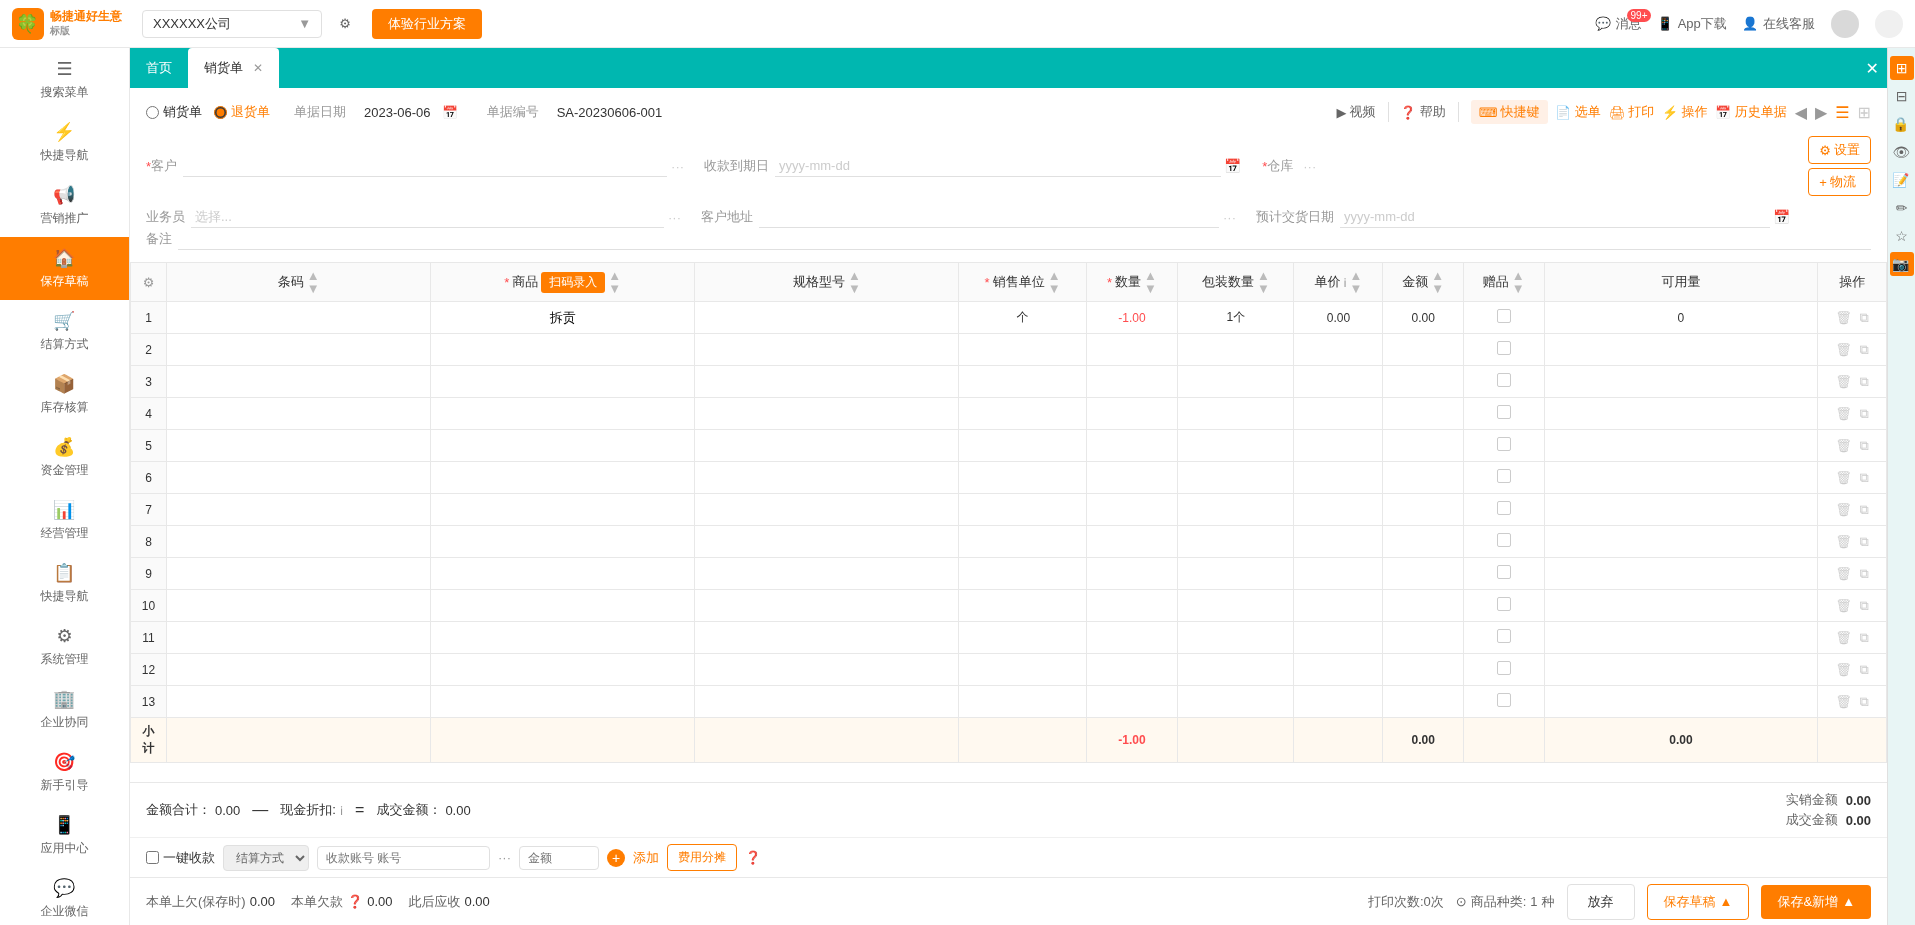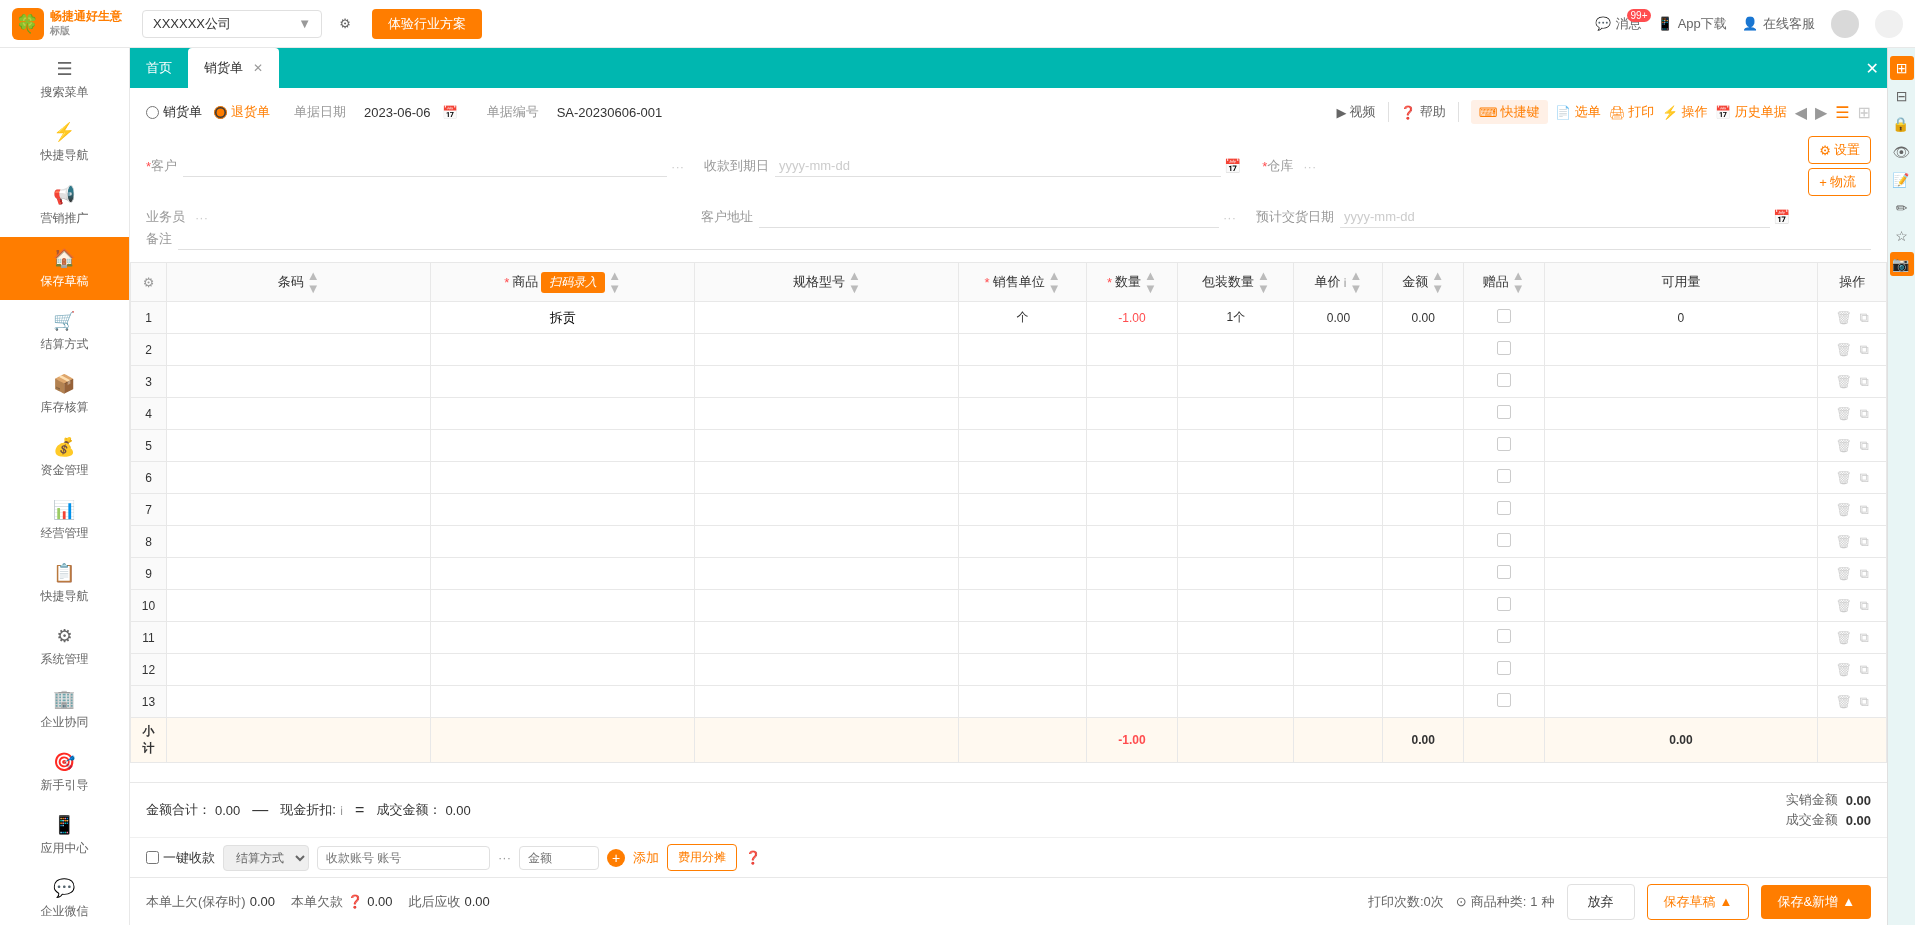--- a/index.html
+++ b/index.html
@@ -58,21 +58,21 @@
     .remarks-label { color: #999; font-size: 13px; margin-right: 6px; }
     .remarks-input { flex: 1; border: none; border-bottom: 1px solid #e0e0e0; outline: none; padding: 3px 4px; }
 
     
     .table-wrapper { flex: 1; overflow-y: auto; background: #fff; }
     .data-table { width: 100%; border-collapse: collapse; }
     .data-table th { background: #fafafa; border: 1px solid #e8e8e8; padding: 6px 8px; text-align: center; color: #333; font-weight: normal; white-space: nowrap; font-size: 12px; }
     .data-table td { border: 1px solid #e8e8e8; padding: 5px 8px; text-align: center; color: #333; font-size: 12px; height: 32px; }
     .data-table td.negative { color: #ff4d4f; }
     .col-row-num { width: 36px; background: #fafafa; color: #999; }
-    .scan-btn { background: #ff7d00; color: #fff; border: none; border-radius: 3px; padding: 2px 8px; cursor: pointer; font-size: 12px; font-style: italic; }
+    .scan-btn { background: #ff7d00; color: #fff; border: none; border-radius: 3px; padding: 2px 8px; cursor: pointer; font-size: 12px; }
     .th-with-sort { display: flex; align-items: center; justify-content: center; gap: 3px; }
     .settings-col-icon { color: #999; cursor: pointer; }
     .checkbox-cell { text-align: center; }
     .subtotal-row td { background: #fff9f0; font-weight: bold; }
 
     
     .footer-area { background: #fff; border-top: 1px solid #e8e8e8; flex-shrink: 0; }
     .footer-calc { display: flex; align-items: center; gap: 12px; padding: 8px 16px; border-bottom: 1px solid #f0f0f0; }
     .footer-calc-item { display: flex; align-items: center; gap: 4px; color: #333; font-size: 13px; }
     .minus-icon { color: #333; font-size: 16px; }
@@ -313,20 +313,21 @@
           <button class="side-btn logistics">
             <span>+</span>
             <span>物流</span>
           </button>
         </div>
       </div>
 
       <div style="display:flex; align-items:center; gap:0; ">
         <div style="flex:1; display:flex; align-items:center; min-width:0;">
           <span style="color:#999; margin-right:6px;">业务员</span>
+          <input class="form-input" placeholder="选择..." style="">
           <span class="form-dots">···</span>
         </div>
         <div style="flex:1; display:flex; align-items:center; margin-left:20px; min-width:0;">
           <span style="color:#999; margin-right:6px;">客户地址</span>
           <input class="form-input" placeholder="" style="">
           <span class="form-dots">···</span>
         </div>
         <div style="flex:1; display:flex; align-items:center; margin-left:20px; min-width:0;">
           <span style="color:#999; margin-right:6px;">预计交货日期</span>
           <input class="form-input" placeholder="yyyy-mm-dd" style="">

